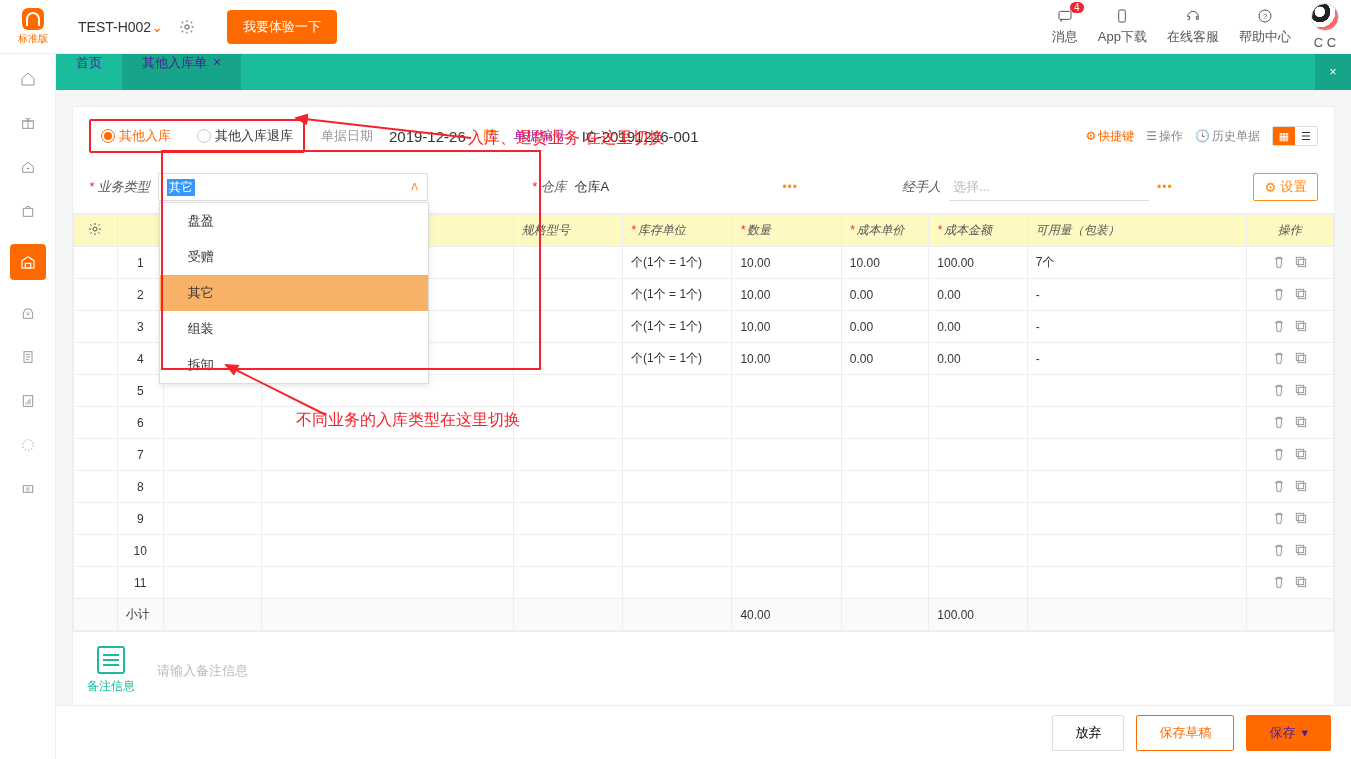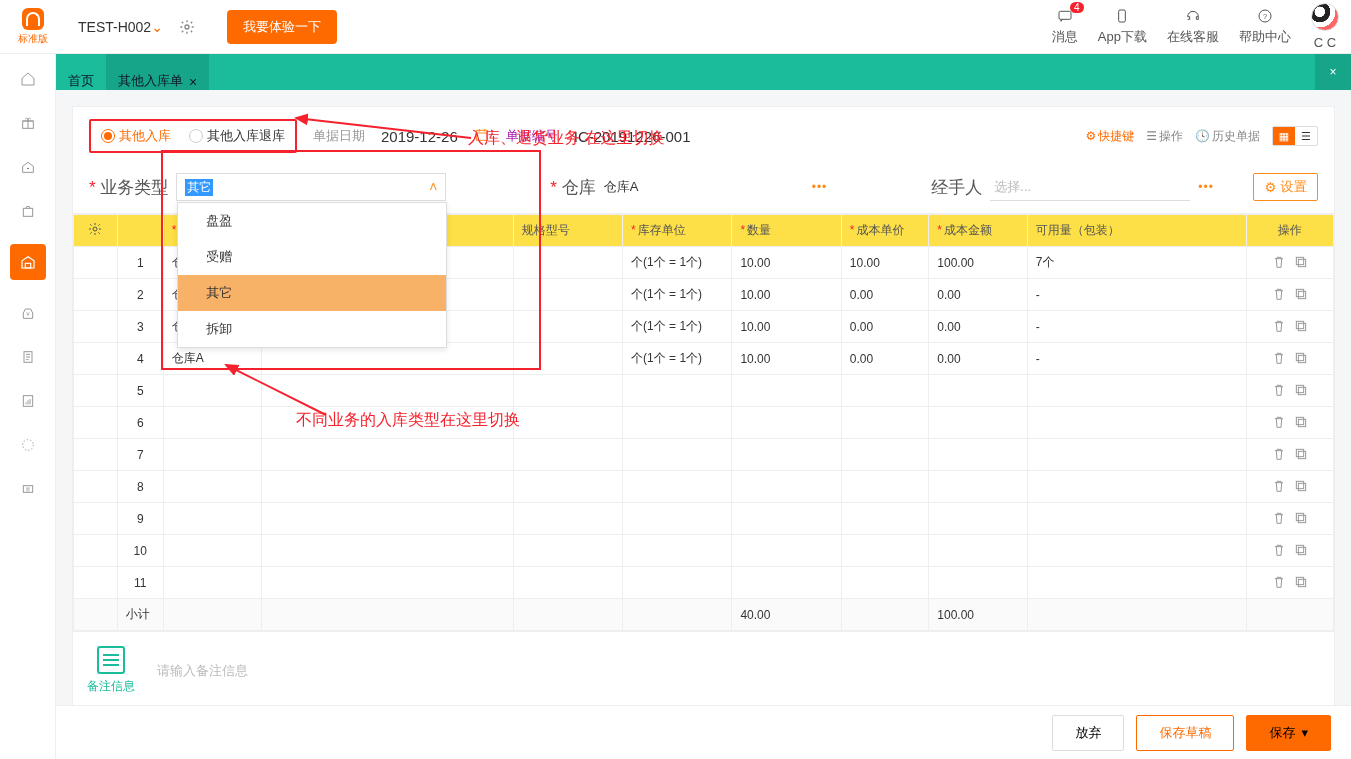--- a/index.html
+++ b/index.html
@@ -26,32 +26,32 @@
 .side-icon { width: 22px; height: 22px; display: flex; align-items: center; justify-content: center; color: #999; }
 .side-icon.active { background: #ff6a00; color: #fff; width: 36px; height: 36px; border-radius: 4px; }
 
 
 .right-rail { position: absolute; right: 0; top: 280px; display: flex; flex-direction: column; gap: 4px; }
 .rail-btn { width: 28px; height: 28px; background: #f0f2f5; display: flex; align-items: center; justify-content: center; color: #888; }
 .rail-btn.teal { background: #1abc9c; color: #fff; }
 
 
 .tab-bar { position: absolute; left: 56px; top: 54px; right: 0; height: 36px; background: #1abc9c; display: flex; align-items: stretch; }
-.tab { padding: 0 12px; display: flex; align-items: flex-end; color: #0f172a; font-size: 13px; gap: 6px; }
+.tab { padding: 0 20px; display: flex; align-items: flex-start; color: #4c1d95; font-size: 13px; gap: 6px; }
 .tab.active { background: #17a589; }
 .tab-close { font-size: 14px; }
 .tab-bar-close { margin-left: auto; width: 36px; display: flex; align-items: center; justify-content: center; color: #fff; background: #17a589; }
 
 
 .main { position: absolute; left: 56px; top: 90px; right: 0; bottom: 0; background: #f5f6f8; padding: 16px; overflow: hidden; }
 .panel { background: #fff; border: 1px solid #eee; }
 
 
 .filter-row { padding: 12px 16px; display: flex; align-items: center; gap: 16px; flex-wrap: wrap; }
-.radio-group { display: flex; align-items: center; gap: 18px; border: 2px solid #f5222d; padding: 6px 10px; border-radius: 2px; position: relative; }
+.radio-group { display: flex; align-items: center; gap: 26px; border: 2px solid #f5222d; padding: 6px 10px; border-radius: 2px; position: relative; }
 .radio-item { display: flex; align-items: center; gap: 4px; font-size: 13px; }
 .radio-circle { width: 14px; height: 14px; border: 1px solid #ccc; border-radius: 50%; position: relative; }
 .radio-circle.checked { border-color: #ff6a00; }
 .radio-circle.checked::after { content: ""; position: absolute; inset: 2px; background: #ff6a00; border-radius: 50%; }
 .radio-item.checked { color: #ff6a00; }
 .date-label { color: #999; font-size: 13px; }
 .date-val { font-size: 15px; color: #333; }
 .cal-icon { color: #ff8c1a; }
 .doc-label { color: #a21caf; font-size: 13px; margin-left: 0; }
 .doc-val { font-size: 15px; }
@@ -63,59 +63,59 @@
 .toggle-view span.on { background: #ff6a00; color: #fff; }
 
 
 .annotation { position: absolute; color: #f5222d; font-size: 16px; font-weight: 500; pointer-events: none; z-index: 30; }
 .arrow-svg { position: absolute; pointer-events: none; z-index: 29; }
 
 
 .form-row { padding: 8px 16px 12px; display: flex; align-items: center; gap: 24px; }
 .form-item { display: flex; align-items: center; gap: 8px; position: relative; }
 .req { color: #f5222d; }
-.form-label { font-size: 17px; color: #555; }
+.form-label { font-size: 13px; color: #555; font-style: italic; }
 .dropdown-input { width: 270px; height: 28px; border: 1px solid #ddd; display: flex; align-items: center; padding: 0 8px; position: relative; }
 .dropdown-input .sel-text { background: #3399ff; color: #fff; padding: 0 2px; }
 .dropdown-input .chev { margin-left: auto; color: #ff8c1a; font-size: 14px; }
 .dropdown-list { position: absolute; top: 28px; left: 0; width: 270px; background: #fff; border: 1px solid #ddd; box-shadow: 0 2px 6px rgba(0,0,0,.1); z-index: 20; }
 .dropdown-list .opt { padding: 9px 28px; font-size: 13px; }
 .dropdown-list .opt.active { background: #f7b267; }
 .red-box { position: absolute; border: 2px solid #f5222d; pointer-events: none; z-index: 25; }
 .text-input { height: 28px; border: none; border-bottom: 1px solid #ddd; padding: 0 4px; font-size: 13px; width: 200px; }
 .text-input::placeholder { color: #bbb; }
 .dots { color: #ff8c1a; letter-spacing: 1px; }
 .settings-btn { margin-left: auto; border: 1px solid #ff8c1a; color: #ff8c1a; background: #fff; padding: 4px 10px; border-radius: 2px; display: flex; align-items: center; gap: 4px; }
 
 
 .table-wrap { border-top: 1px solid #eee; }
 table { width: 100%; border-collapse: collapse; table-layout: fixed; }
 th, td { border: 1px solid #eee; font-size: 12px; text-align: left; height: 32px; padding: 0 8px; white-space: nowrap; overflow: hidden; }
-th { background: #fde047; color: #555; font-weight: 500; }
+th { background: #fef9c3; color: #555; font-weight: 500; font-style: italic; }
 th .req { margin-right: 2px; }
 .col-gear { width: 40px; text-align: center; }
 .col-idx { width: 42px; text-align: center; }
 .scan-btn { background: linear-gradient(#ff9933,#ff6a00); color: #fff; padding: 3px 8px; border-radius: 2px; font-size: 11px; }
 tr.subtotal td { background: #fafafa; color: #333; font-weight: 500; }
 .row-actions { text-align: center; }
 .row-act { display: inline-flex; width: 18px; height: 18px; align-items: center; justify-content: center; color: #999; margin: 0 2px; }
 
 
 .remark-row { display: flex; align-items: center; padding: 14px; gap: 16px; border-top: 1px solid #eee; }
 .remark-icon-box { display: flex; flex-direction: column; align-items: center; gap: 4px; color: #1abc9c; }
 .remark-icon { width: 28px; height: 28px; border: 2px solid #1abc9c; border-radius: 3px; position: relative; }
 .remark-icon::before { content: ""; position: absolute; left: 4px; right: 4px; top: 6px; height: 2px; background: #1abc9c; box-shadow: 0 5px 0 #1abc9c, 0 10px 0 #1abc9c; }
 .remark-input { flex: 1; border: none; font-size: 13px; padding: 6px; }
 .remark-input::placeholder { color: #bbb; }
 
 
 .footer { position: absolute; left: 56px; right: 0; bottom: 0; height: 54px; background: #fff; border-top: 1px solid #eee; display: flex; align-items: center; justify-content: flex-end; gap: 12px; padding: 0 20px; }
 .btn { padding: 8px 22px; font-size: 13px; border-radius: 2px; border: 1px solid #ddd; background: #fff; cursor: pointer; }
 .btn.outline-orange { border-color: #ff6a00; color: #ff6a00; }
-.btn.solid-orange { background: #ff6a00; border-color: #ff6a00; color: #000000; display: flex; align-items: center; gap: 6px; }
+.btn.solid-orange { background: #ff6a00; border-color: #ff6a00; color: #4c1d95; display: flex; align-items: center; gap: 6px; }
 
 
 .svg-i { width: 16px; height: 16px; }
 </style>
 </head>
 <body>
 
 <div class="top-header">
   <div class="logo-box">
     <div class="logo-icon"></div>
@@ -306,20 +306,21 @@
     <div class="form-row">
       <div class="form-item">
         <span class="form-label"><span class="req">*</span> <span>业务类型</span></span>
         <div class="dropdown-input">
           <span class="sel-text">其它</span>
           <span class="chev">˄</span>
           <div class="dropdown-list">
             <div class="opt">盘盈</div>
             <div class="opt">受赠</div>
             <div class="opt active">其它</div>
+            <div class="opt">组装</div>
             <div class="opt">拆卸</div>
           </div>
         </div>
       </div>
       <div class="form-item" style="margin-left:80px">
         <span class="form-label"><span class="req">*</span> <span>仓库</span></span>
         <span style="font-size:13px;min-width:200px;">仓库A</span>
         <span class="dots">•••</span>
       </div>
       <div class="form-item" style="margin-left:80px">

